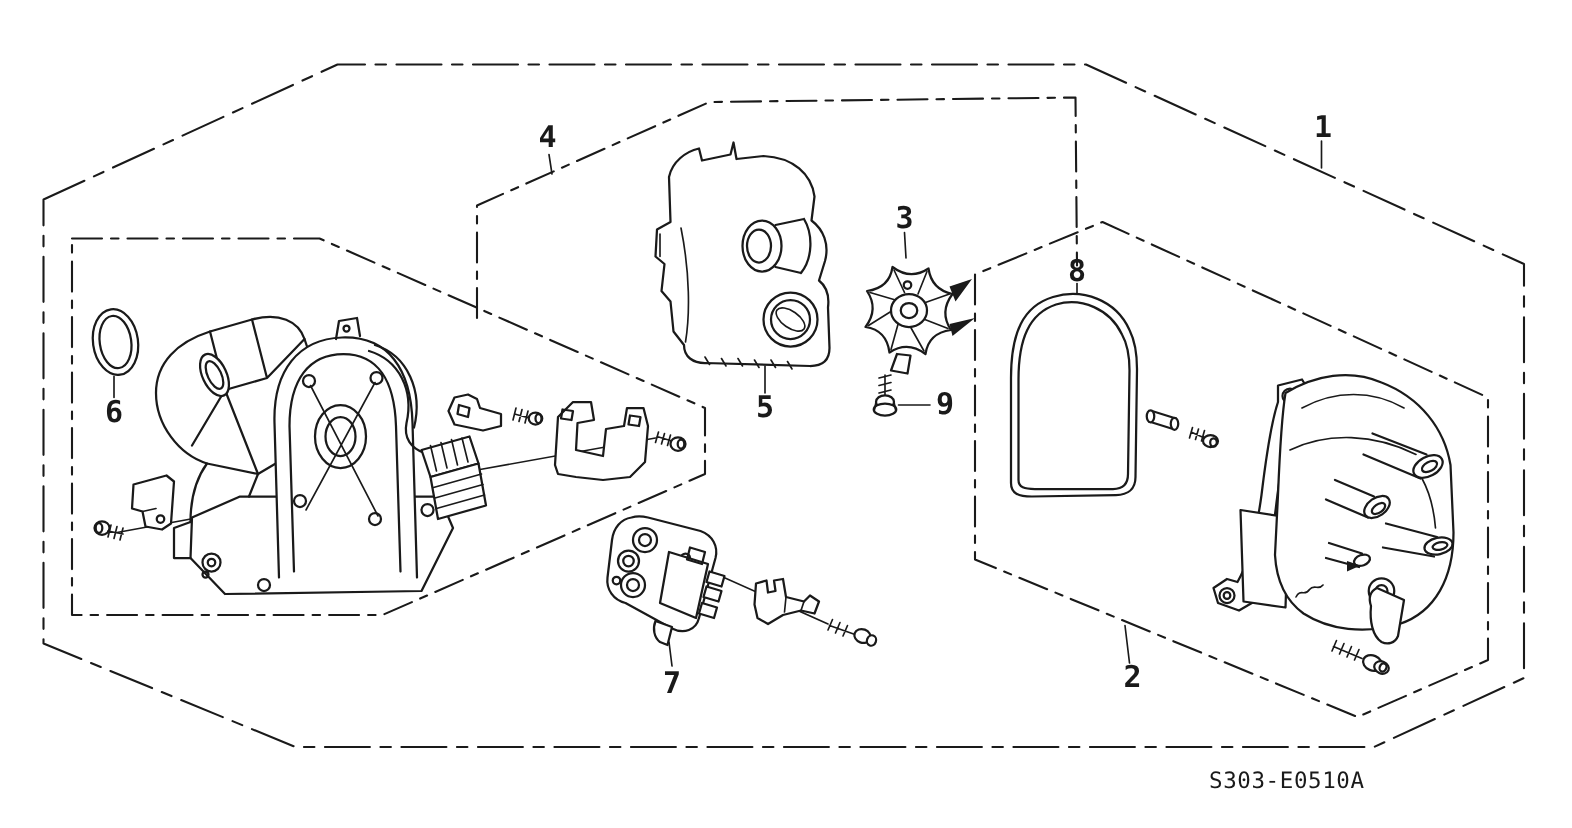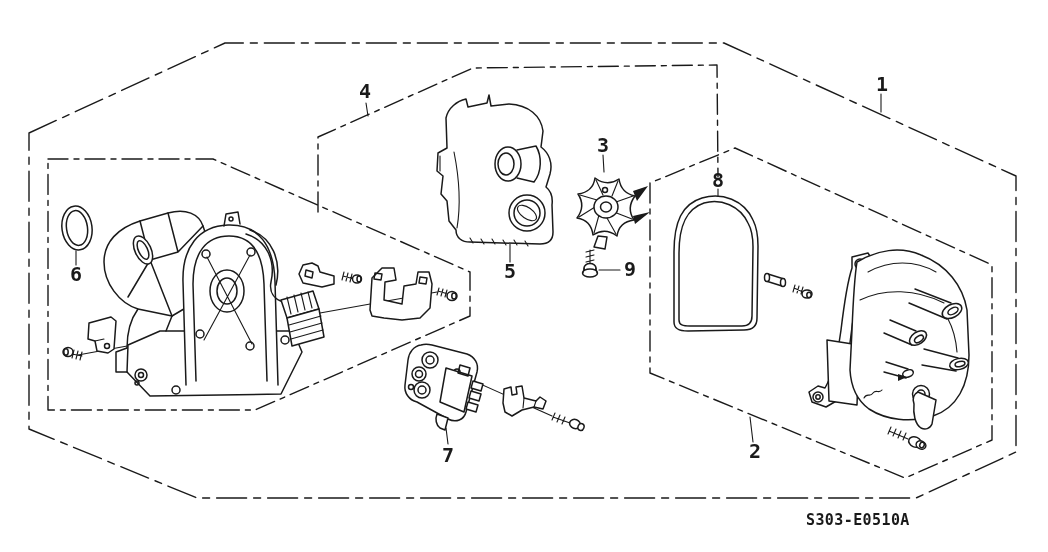--- a/index.html
+++ b/index.html
@@ -10,21 +10,21 @@
   svg path, svg ellipse, svg circle, svg line, svg rect, svg polyline{
     stroke:var(--line);fill:none;stroke-width:1.5;stroke-linecap:round;stroke-linejoin:round;}
   .fw{fill:var(--bg);}
   .fb{fill:var(--line);stroke:none;}
   .thin{stroke-width:1.1;}
   .bnd{stroke-width:1.4;fill:none;}
   .d-outer{stroke-dasharray:30 7 7 7;}
   .d-box{stroke-dasharray:20 6 5 6;}
   .callout{position:absolute;width:16px;text-align:center;font-size:20px;font-weight:bold;
            color:var(--line);line-height:20px;}
-  .part-code{position:absolute;left:806px;top:511px;font-size:15px;font-weight:bold;
+  .part-code{position:absolute;left:806px;top:511px;font-size:15px;font-weight:normal;
              letter-spacing:0.4px;color:var(--line);white-space:nowrap;}
 </style>
 </head>
 <body>
 
 <div id="stage">
 
 <svg width="1048" height="552" viewBox="0 0 1048 552">
 
   <g>

